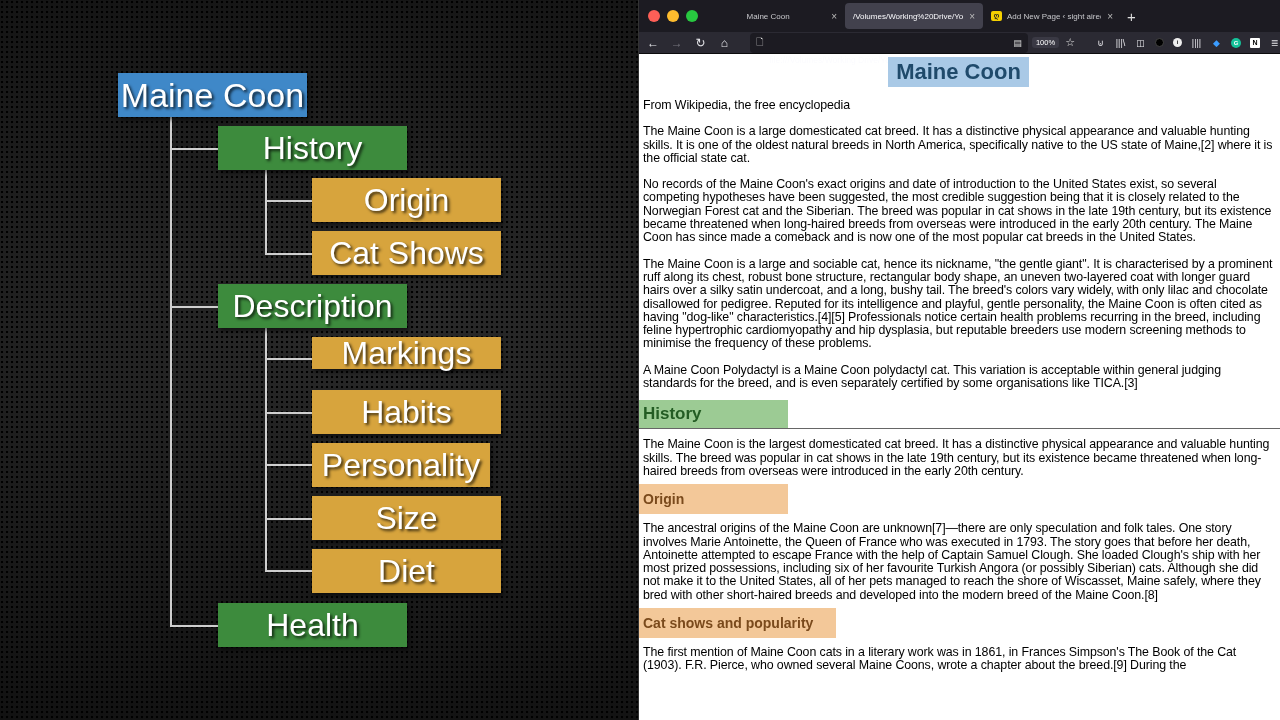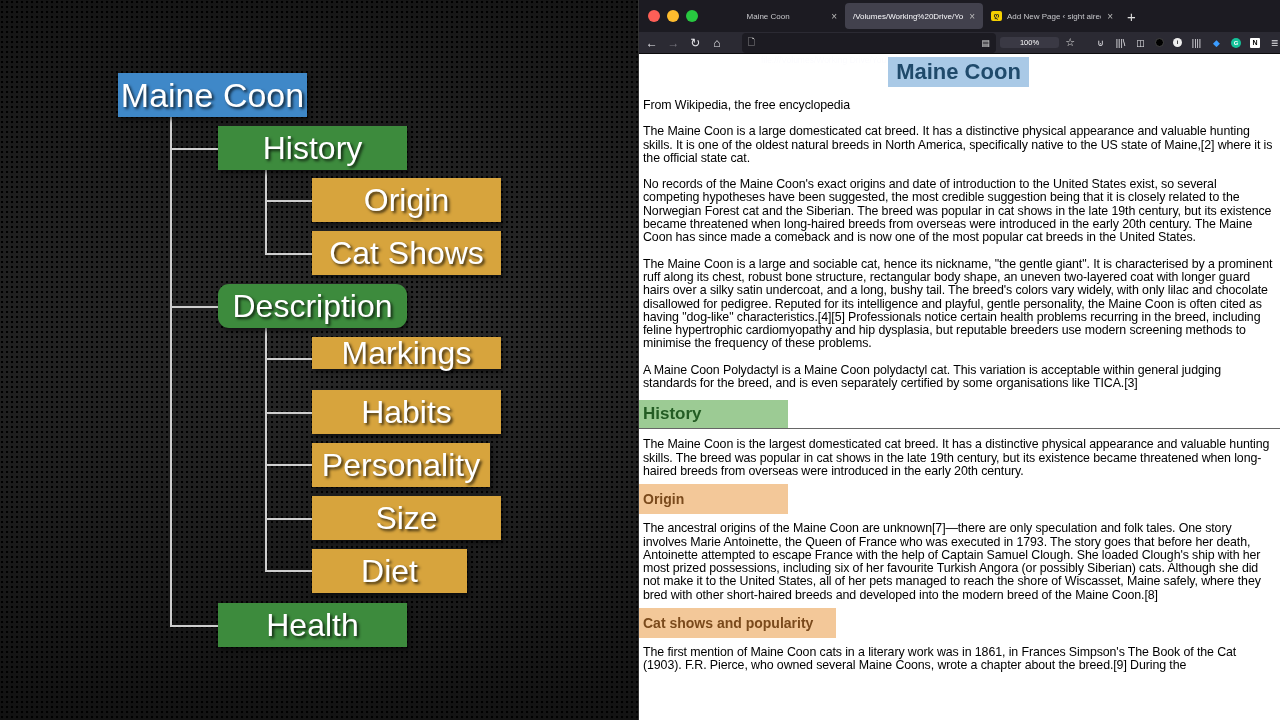--- a/index.html
+++ b/index.html
@@ -70,21 +70,21 @@
   .navbtn.disabled { color: #77767f; }
   .urlbar {
     margin-left: 14px; width: 280px; height: 20px; background: #1c1b22;
     border-radius: 4px; display: flex; align-items: center; padding: 0 6px;
     font-size: 8.5px; color: #fbfbfe;
   }
   .urlbar .doc-icon { font-size: 9px; margin-right: 6px; color: #ddd; }
   .urlbar .url-text { flex: 1; overflow: hidden; white-space: nowrap; margin-top: 34px; }
   .urlbar .reader { font-size: 9px; margin-left: 4px; color: #ddd; }
   .zoom-badge {
-    margin-left: 4px; background: #3a3944; border-radius: 3px; padding: 1px 20px;
+    margin-left: 4px; background: #3a3944; border-radius: 3px; padding: 1px 4px;
     font-size: 7.5px; color: #fff;
   }
   .star { margin-left: 6px; font-size: 11px; color: #ddd; }
   .toolbar-icons { display: flex; align-items: center; gap: 9px; margin-left: 20px; font-size: 9px; color: #e6e6ea; }
   .ti { width: 11px; text-align: center; }
   .ti.circle-black { width: 9px; height: 9px; border-radius: 50%; background: #000; border: 1px solid #444; }
   .ti.circle-white { width: 9px; height: 9px; border-radius: 50%; background: #eee; color:#222; font-size:6px; line-height:9px; font-weight:bold;}
   .ti.gem { color: #3b9cff; }
   .ti.grammarly { width: 10px; height: 10px; border-radius: 50%; background: #15c39a; color: #fff; font-size: 6px; line-height: 10px; font-weight: bold; }
   .ti.notion { width: 10px; height: 10px; background: #fff; color: #000; font-size: 7px; line-height: 10px; font-weight: bold; border-radius: 1px; }
@@ -132,26 +132,26 @@
   <div class="hline" style="left:265px; top:464px; width:47px;"></div>
   <div class="hline" style="left:265px; top:518px; width:47px;"></div>
   <div class="hline" style="left:265px; top:570px; width:47px;"></div>
 
   <div class="node root" style="left:118px; top:73px; width:189px; height:44px;">Maine Coon</div>
 
   <div class="node lvl1" style="left:218px; top:126px; width:189px; height:44px;">History</div>
   <div class="node lvl2" style="left:312px; top:178px; width:189px; height:44px;">Origin</div>
   <div class="node lvl2" style="left:312px; top:231px; width:189px; height:44px;">Cat Shows</div>
 
-  <div class="node lvl1" style="left:218px; top:284px; width:189px; height:44px;border-radius:11px;">Description</div>
+  <div class="node lvl1" style="left:218px; top:284px; width:189px; height:44px;">Description</div>
   <div class="node lvl2" style="left:312px; top:337px; width:189px; height:32px;">Markings</div>
   <div class="node lvl2" style="left:312px; top:390px; width:189px; height:44px;">Habits</div>
   <div class="node lvl2" style="left:312px; top:443px; width:178px; height:44px;">Personality</div>
   <div class="node lvl2" style="left:312px; top:496px; width:189px; height:44px;">Size</div>
-  <div class="node lvl2" style="left:312px; top:549px; width:155px; height:44px;">Diet</div>
+  <div class="node lvl2" style="left:312px; top:549px; width:189px; height:44px;">Diet</div>
 
   <div class="node lvl1" style="left:218px; top:603px; width:189px; height:44px;">Health</div>
 </div>
 
 <div class="browser">
   <div class="tabbar">
     <div class="traffic">
       <span style="background:#fe5f57;"></span>
       <span style="background:#febc2e;"></span>
       <span style="background:#28c840;"></span>

